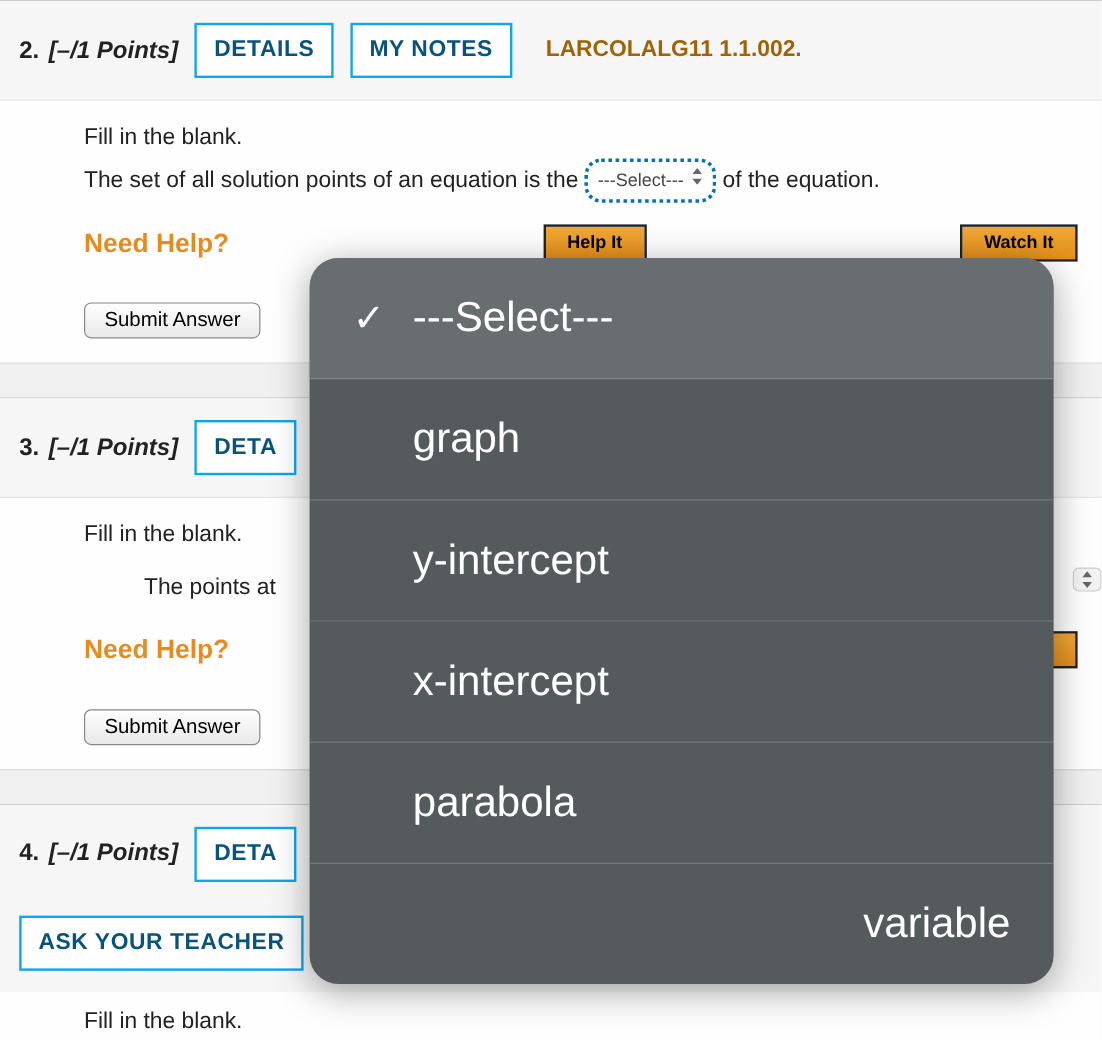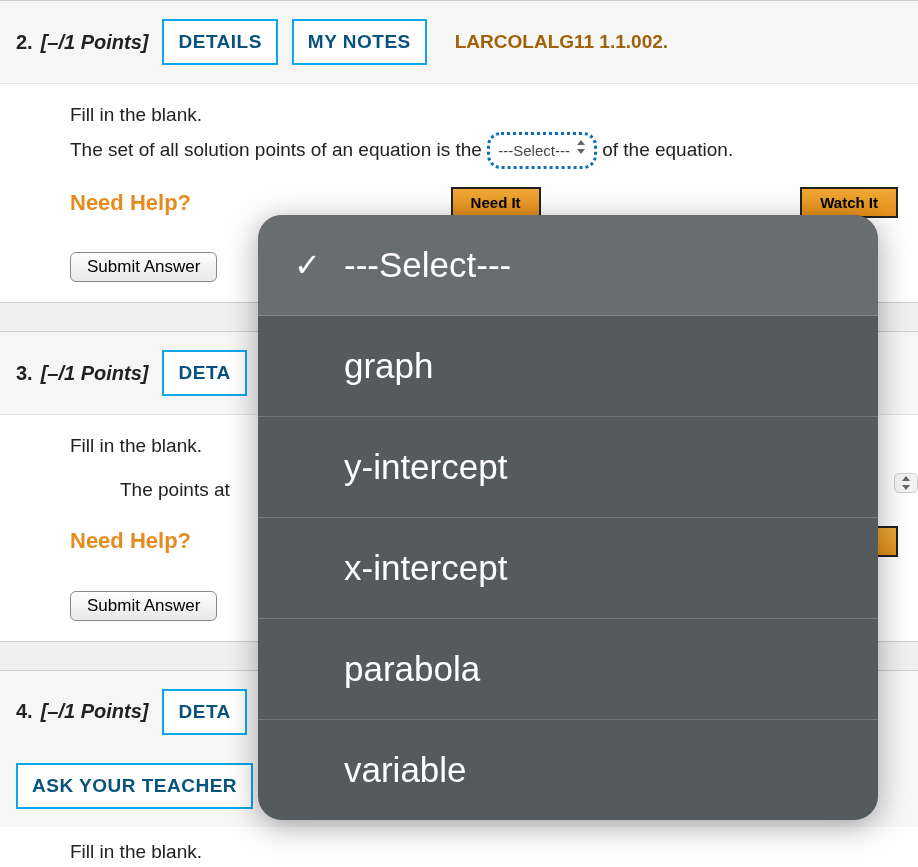--- a/index.html
+++ b/index.html
@@ -142,21 +142,21 @@
     }
     .dropdown-item {
       display: flex;
       align-items: center;
       padding: 30px 36px;
       font-size: 35px;
       color: #fff;
       border-bottom: 1px solid rgba(255,255,255,0.18);
       cursor: pointer;
     }
-    .dropdown-item:last-child { border-bottom: none; }
+    .dropdown-item:last-child { border-bottom: none; justify-content: flex-end; }
     .dropdown-item.selected {
       background: rgba(120,125,127,0.55);
     }
     .check {
       width: 42px;
       display: inline-block;
       font-size: 32px;
     }
     .dropdown-item .label {
       margin-left: 8px;
@@ -182,21 +182,21 @@
         <span class="updown">
           <svg width="10" height="14" viewBox="0 0 10 14">
               <path d="M5 0 L9 5 L1 5 Z M5 14 L1 9 L9 9 Z" fill="#666"></path>
             </svg>
         </span>
       </span>
       <span> of the equation.</span>
     </p>
     <div class="need-help-row">
       <span class="need-help">Need Help?</span>
-      <button class="help-btn">Need It</button>
+      <button class="help-btn">Help It</button>
       <button class="help-btn">Watch It</button>
     </div>
     <div class="submit-row">
       <button class="submit-btn">Submit Answer</button>
     </div>
   </div>
 </div>
 
 <div class="gap"></div>
 

